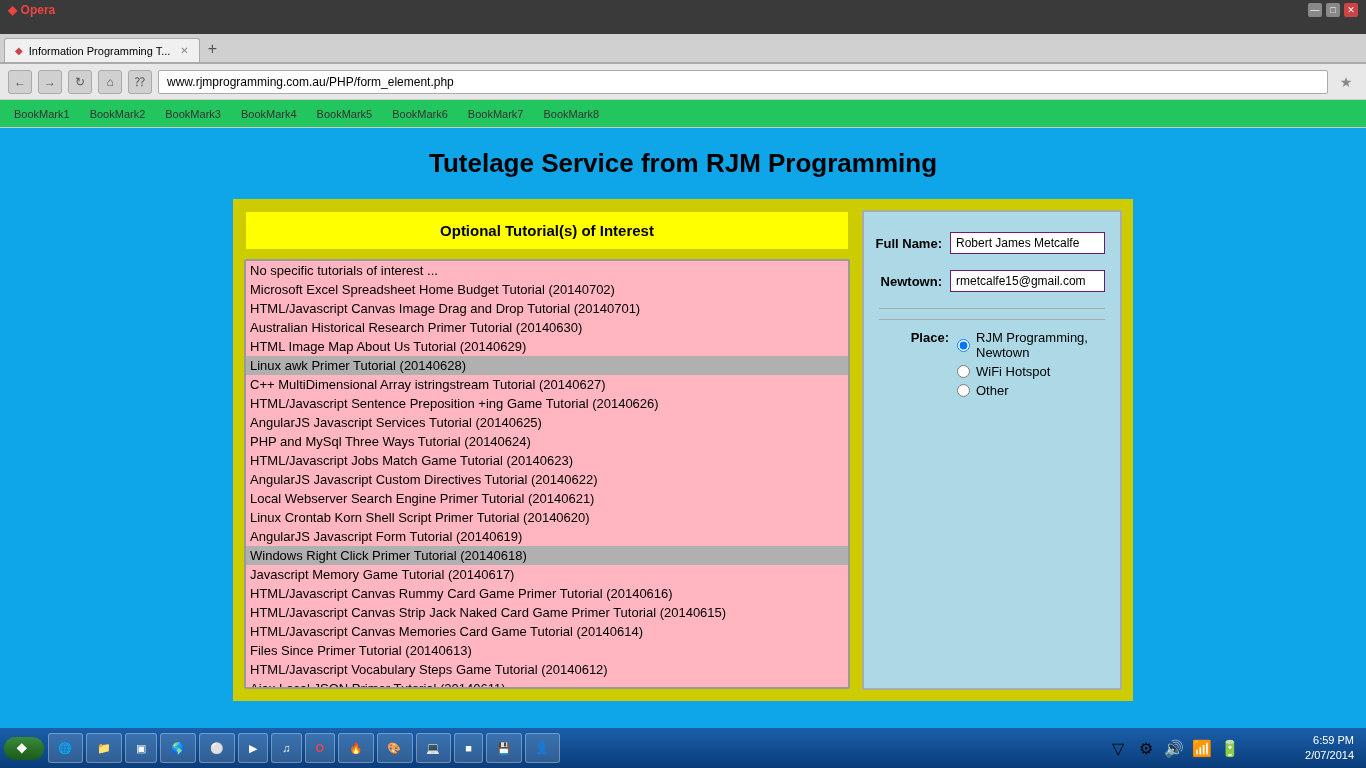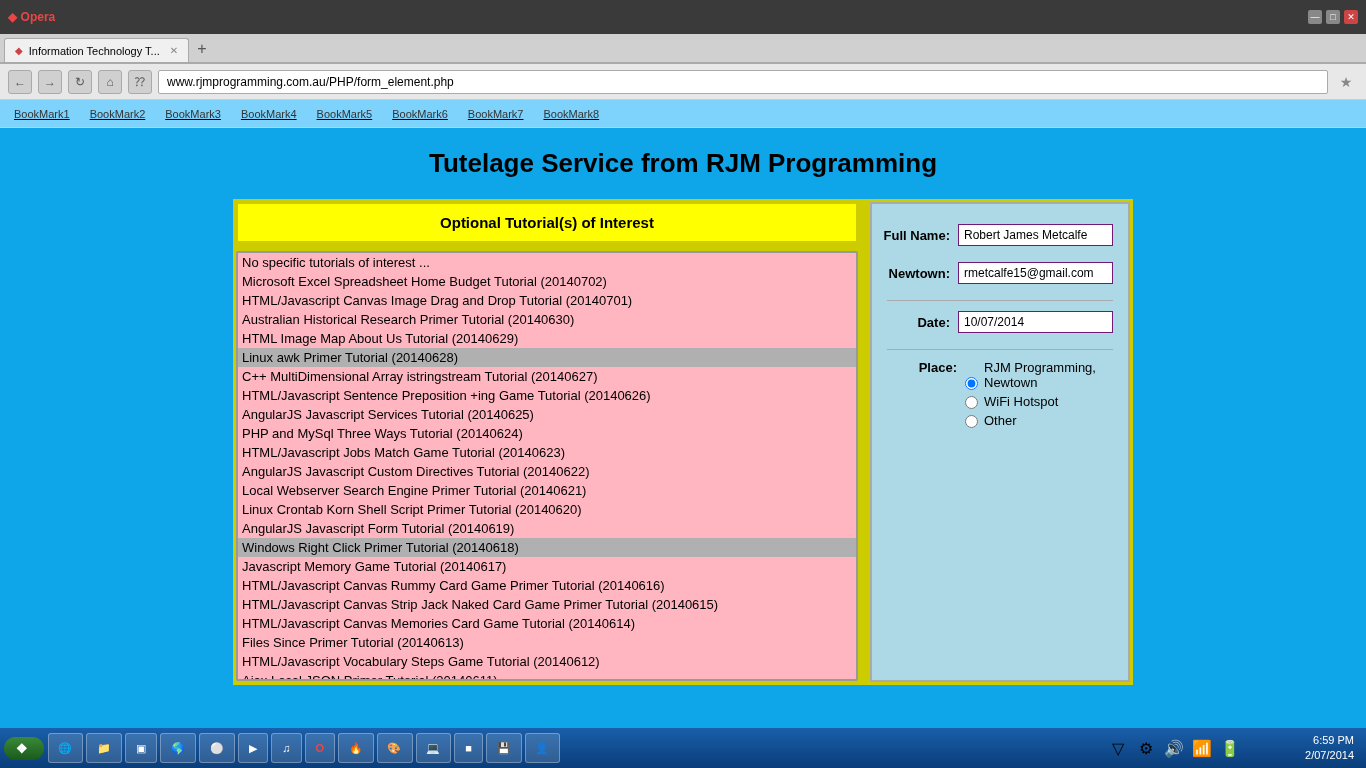--- a/index.html
+++ b/index.html
@@ -3,21 +3,21 @@
   <meta charset="utf-8">
   <style>
     * { margin: 0; padding: 0; box-sizing: border-box; }
     body { font-family: Arial, sans-serif; background: #c0c0c0; width: 1366px; height: 768px; overflow: hidden; }
 
     
     .browser-title-bar {
       background: #3a3a3a;
       height: 22px;
       display: flex;
-      align-items: center;
+      align-items: flex-end;
       padding: 17px 8px;
       color: white;
       font-size: 11px;
       gap: 45px;
     }
     .browser-title-bar .opera-logo {
       color: #e44;
       font-weight: bold;
       font-size: 12px;
       margin-right: 8px;
@@ -94,29 +94,28 @@
       width: 100%; font-size: 12px; background: transparent;
     }
     .bookmarks-btn {
       width: 24px; height: 24px;
       display: flex; align-items: center; justify-content: center;
       font-size: 14px; cursor: pointer; color: #888;
     }
 
     
     .bookmarks-bar {
-      background: #7dd3fc;
+      background: #22c55e;
       height: 28px;
       display: flex;
       align-items: center;
       padding: 0 6px;
       gap: 4px;
       border-bottom: 1px solid #ccc;
       overflow: hidden;
-      text-decoration: underline;
     }
     .bm-item {
       padding: 2px 8px;
       font-size: 11px;
       color: #333;
       cursor: pointer;
       white-space: nowrap;
     }
 
     
@@ -131,21 +130,21 @@
       text-align: center;
       font-size: 26px;
       font-weight: bold;
       margin: 10px 0 20px 0;
       color: #000;
     }
 
     .main-container {
       border: 3px solid #cc0;
       background: #cc0;
-      padding: 0;
+      padding: 8px;
       margin: 12px auto;
       max-width: 900px;
       display: flex;
       gap: 12px;
     }
 
     .left-panel {
       flex: 1;
       background: #cc0;
     }
@@ -243,21 +242,21 @@
     }
 
     .radio-group {
       display: flex;
       flex-direction: column;
       gap: 4px;
     }
 
     .radio-item {
       display: flex;
-      align-items: flex-end;
+      align-items: center;
       gap: 6px;
       font-size: 13px;
     }
 
     .radio-item input[type="radio"] {
       cursor: pointer;
     }
 
     .btn-row {
       display: flex;
@@ -346,21 +345,21 @@
   <div class="window-controls">
     <div class="window-btn win-min">—</div>
     <div class="window-btn win-max">□</div>
     <div class="window-btn win-close">✕</div>
   </div>
 </div>
 
 <div class="tab-bar">
   <div class="tab">
     <span class="tab-icon">◆</span>
-    <span>Information Technology T...</span>
+    <span>Information Programming T...</span>
     <span class="tab-close">✕</span>
   </div>
   <button class="tab-new">+</button>
 </div>
 
 <div class="nav-bar">
   <div class="nav-btn">←</div>
   <div class="nav-btn">→</div>
   <div class="nav-btn">↻</div>
   <div class="nav-btn">⌂</div>
@@ -426,24 +425,20 @@
           <input class="form-input" type="text" value="Robert James Metcalfe" style="">
         </div>
 
         <div class="form-row">
           <label class="form-label">Newtown:</label>
           <input class="form-input" type="text" value="rmetcalfe15@gmail.com" style="">
         </div>
 
         <hr class="divider">
 
-        <div class="form-row">
-          <label class="form-label">Date:</label>
-          <input class="form-input" type="text" value="10/07/2014" style="">
-        </div>
 
 
         <hr class="divider">
 
         <div class="place-row">
           <label class="form-label">Place:</label>
           <div class="radio-group">
             <div class="radio-item">
               <input type="radio" name="place" checked="" style="">
               <span>RJM Programming, Newtown</span>

